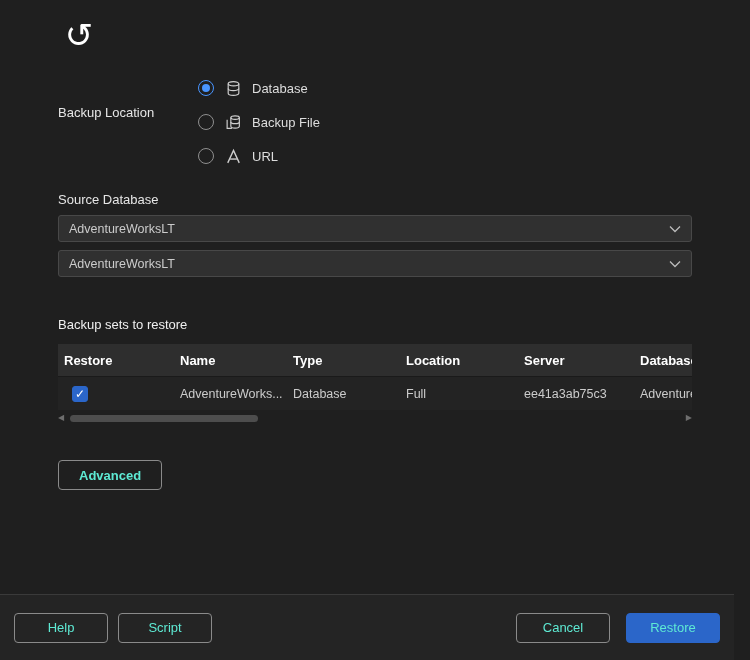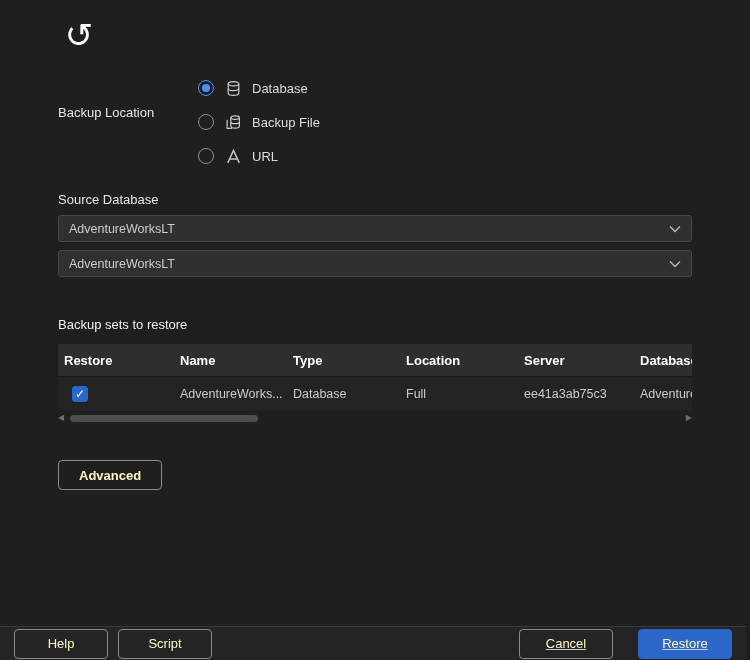--- a/index.html
+++ b/index.html
@@ -76,32 +76,32 @@
   .checkbox.checked::after{content:"\2713";color:#ffffff;font-size:12px;line-height:1;}
 
   .hscroll{display:flex;align-items:center;height:12px;margin-top:2px;gap:3px;}
   .hs-arrow{color:#6d6d6d;font-size:8px;line-height:12px;cursor:pointer;}
   .hs-track{flex:1;height:9px;position:relative;}
   .hs-thumb{position:absolute;left:3px;top:1px;height:7px;width:188px;background:#4d4d4d;border-radius:4px;cursor:pointer;}
 
   .btn{
     height:30px;min-width:94px;padding:0 20px;
     background:transparent;border:1px solid #8a8a8a;border-radius:4px;
-    color:#fef9c3;font-size:13px;font-family:"Liberation Sans",sans-serif;
+    color:#5eead4;font-size:13px;font-family:"Liberation Sans",sans-serif;
     display:inline-flex;align-items:center;justify-content:center;cursor:pointer;
   }
   .btn.primary{background:var(--accent);border-color:var(--accent);}
   .advanced{margin-top:36px;font-weight:600;}
 
   .footer{
-    position:absolute;left:0;right:4px;bottom:0;height:34px;
+    position:absolute;left:0;right:16px;bottom:0;height:66px;
     background:#242424;border-top:1px solid #3a3a3a;
     display:flex;align-items:center;gap:10px;padding:0 14px;
   }
-  .footer-right{margin-left:auto;display:flex;gap:25px;text-decoration:underline;}
+  .footer-right{margin-left:auto;display:flex;gap:16px;}
 </style>
 </head>
 <body>
 
 <div class="content">
 
   <div class="title-row">
     <span class="restore-icon">↺</span>
   </div>
 

